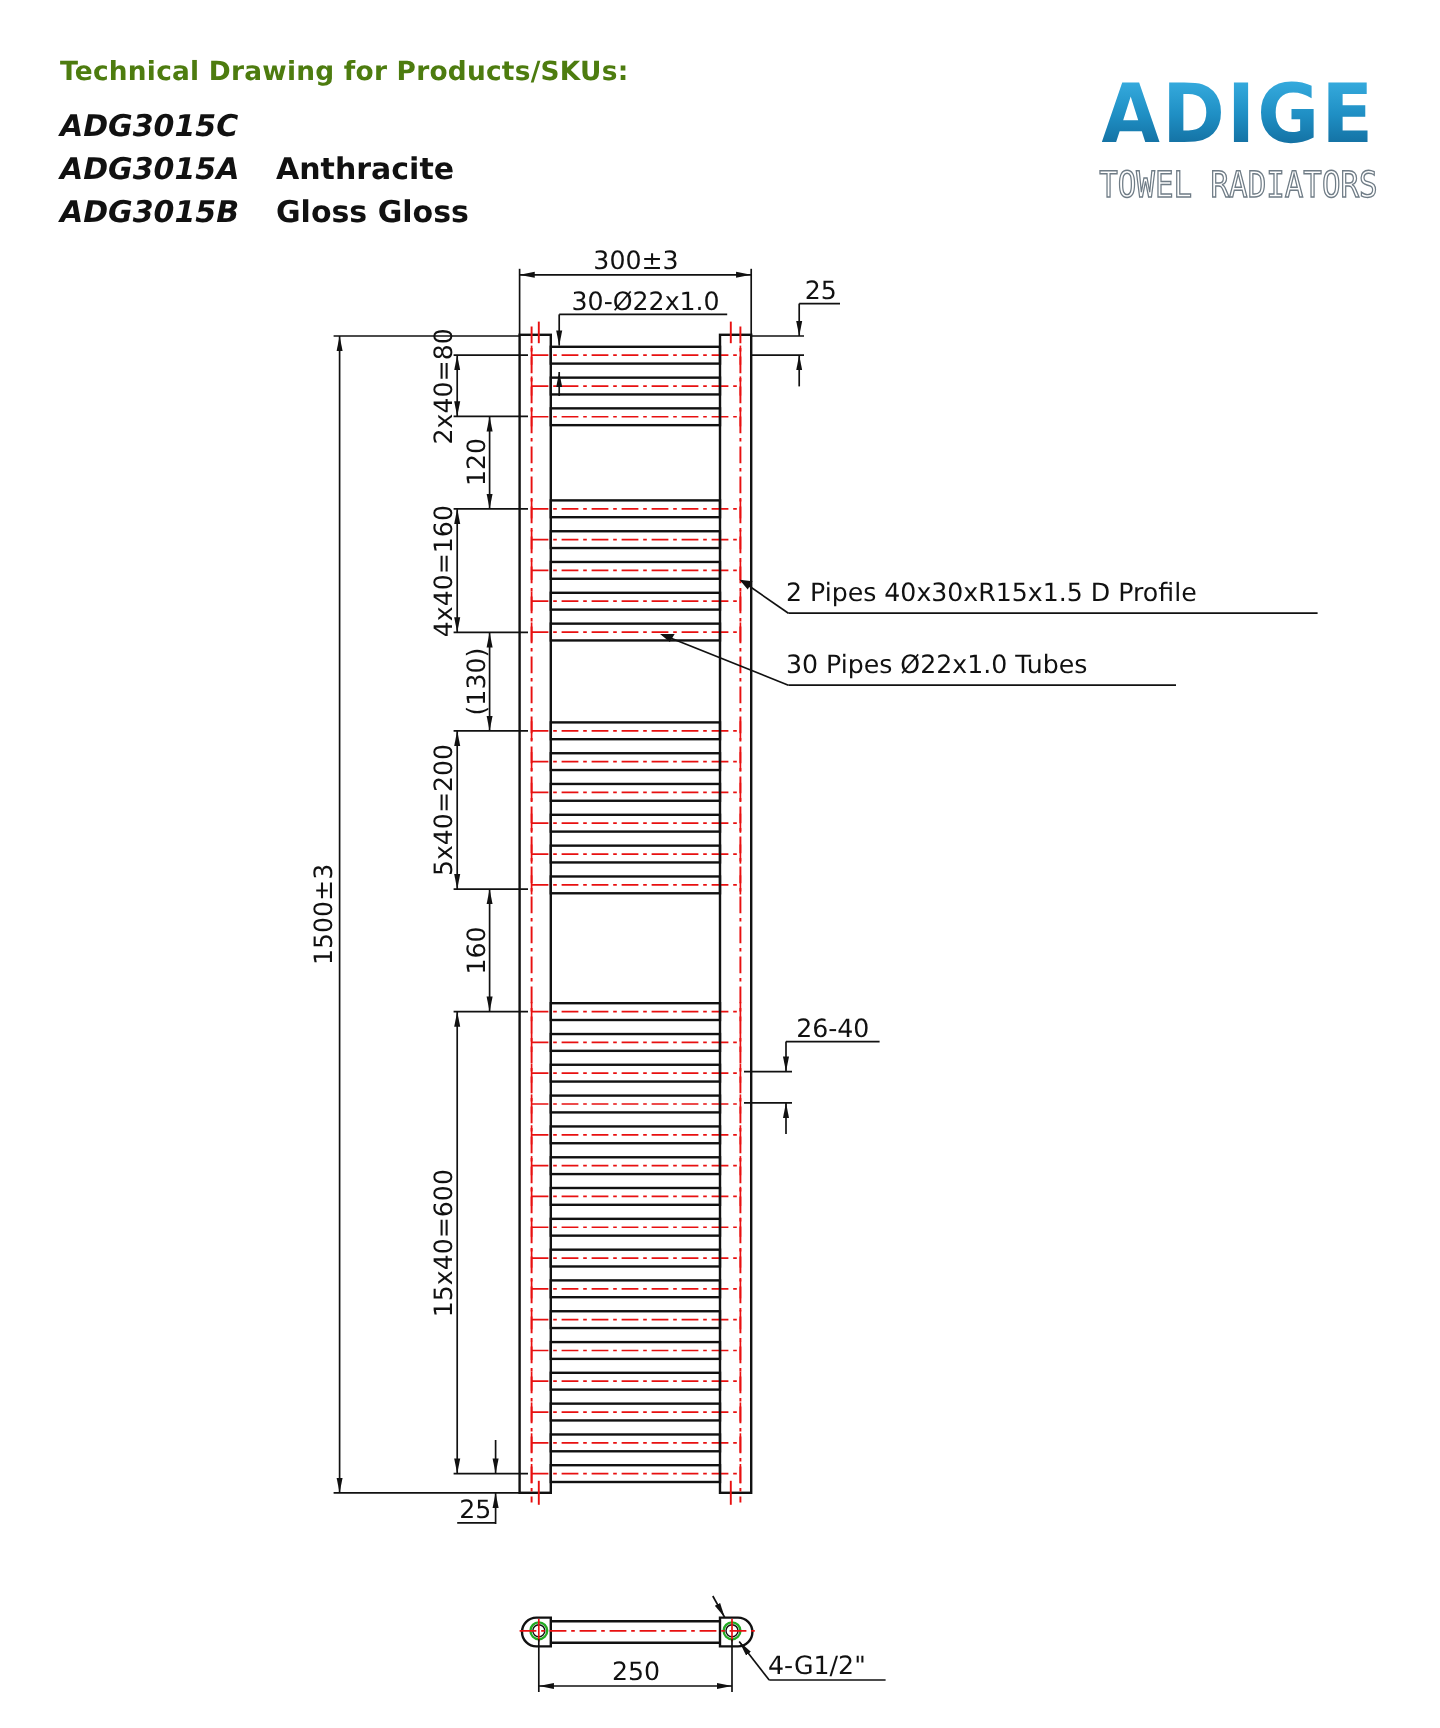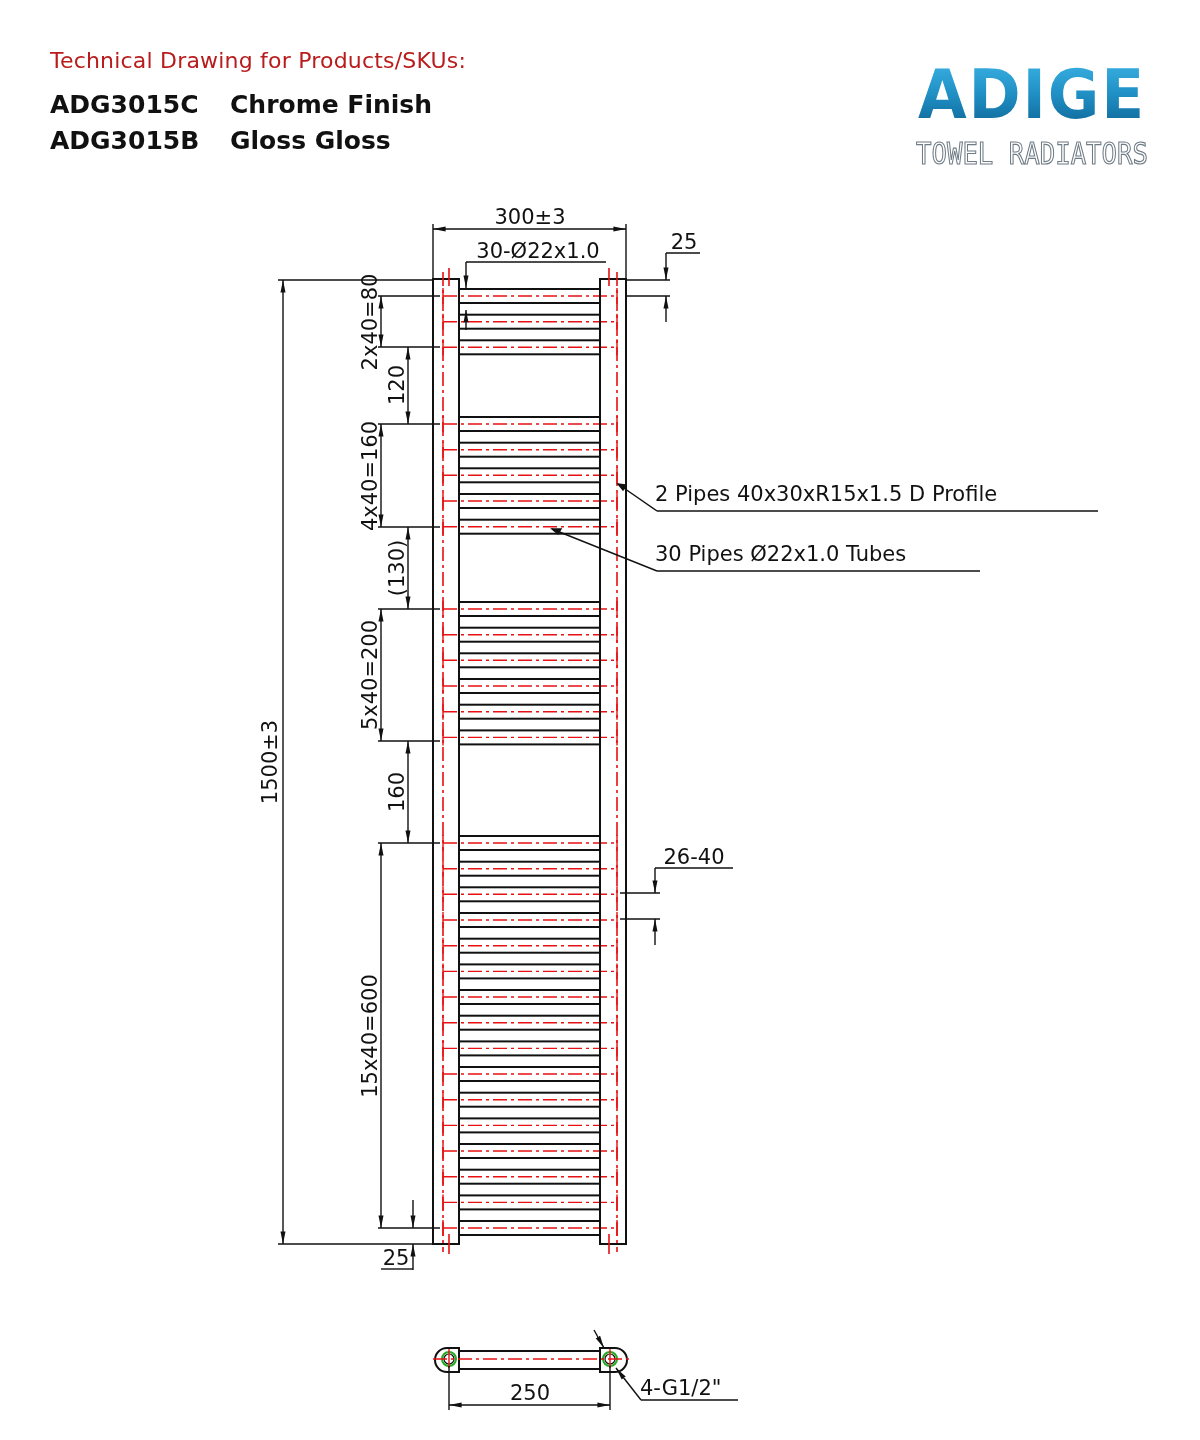--- a/index.html
+++ b/index.html
@@ -1,32 +1,35 @@
 <!DOCTYPE html>
 <html><head>
 <meta charset="utf-8">
 <style>
   html, body { margin: 0; padding: 0; background: #ffffff; }
   body { width: 1200px; height: 1440px; position: relative; overflow: hidden; font-family: "Liberation Sans", sans-serif; }
   .header { position: absolute; left: 50px; top: 48px; }
-  .header-title { font-family: "DejaVu Sans", sans-serif; font-weight: normal; font-size: 22px; color: #b91c1c; letter-spacing: 0.2px; margin: 0 0 14px 0; }
+  .header-title { font-family: "DejaVu Sans", sans-serif; font-weight: bold; font-size: 22px; color: #4d7c0f; letter-spacing: 0.2px; margin: 0 0 14px 0; }
   .sku-row { display: flex; font-family: "DejaVu Sans", sans-serif; font-weight: bold; font-size: 25px; color: #111; height: 36px; line-height: 36px; }
-  .sku-code { width: 180px; }
+  .sku-code { width: 180px; font-style: italic; }
   .logo { position: absolute; left: 912px; top: 52px; width: 240px; height: 120px; }
   svg.drawing { position: absolute; left: 0; top: 0; }
   .cad { font-family: "DejaVu Sans", sans-serif; font-size: 21px; fill: #111; }
 </style>
 </head>
 <body>
 
 <div class="header">
   <div class="header-title">Technical Drawing for Products/SKUs:</div>
   <div class="sku-row">
     <span class="sku-code">ADG3015C</span>
-    <span class="sku-finish">Chrome Finish</span>
+  </div>
+  <div class="sku-row">
+    <span class="sku-code">ADG3015A</span>
+    <span class="sku-finish">Anthracite</span>
   </div>
   <div class="sku-row">
     <span class="sku-code">ADG3015B</span>
     <span class="sku-finish">Gloss Gloss</span>
   </div>
 </div>
 
 <svg class="logo" viewBox="0 0 240 120" width="240" height="120">
   <defs>
     <linearGradient id="lg" x1="0" y1="0" x2="0" y2="1">

